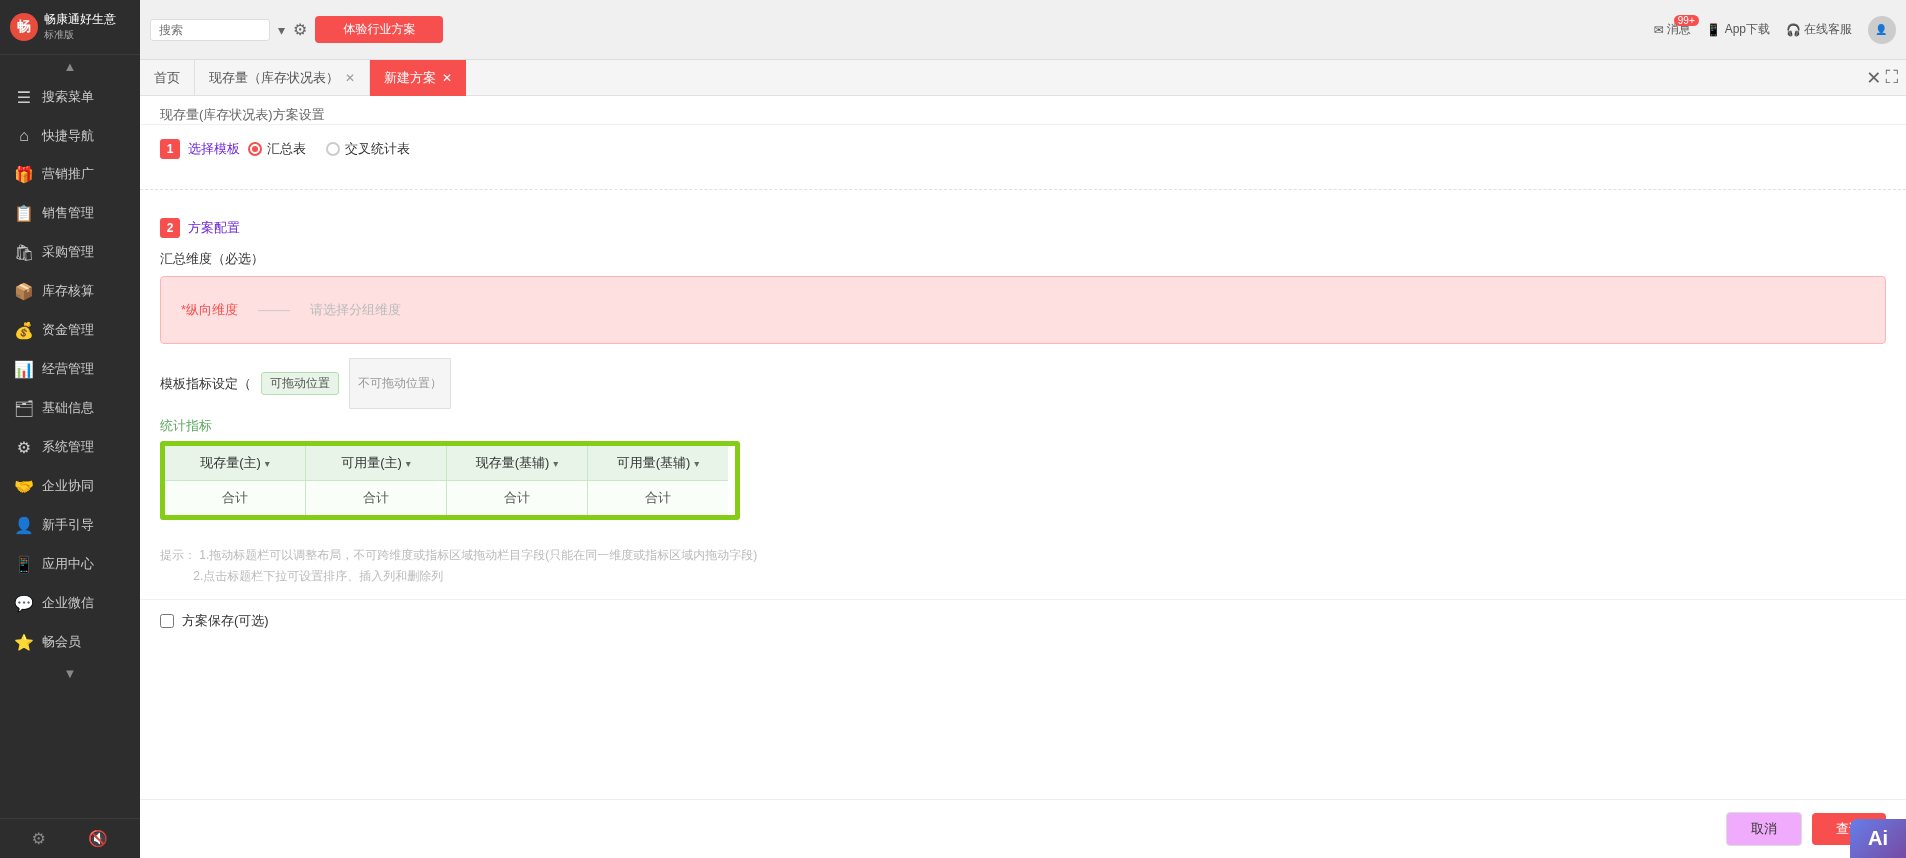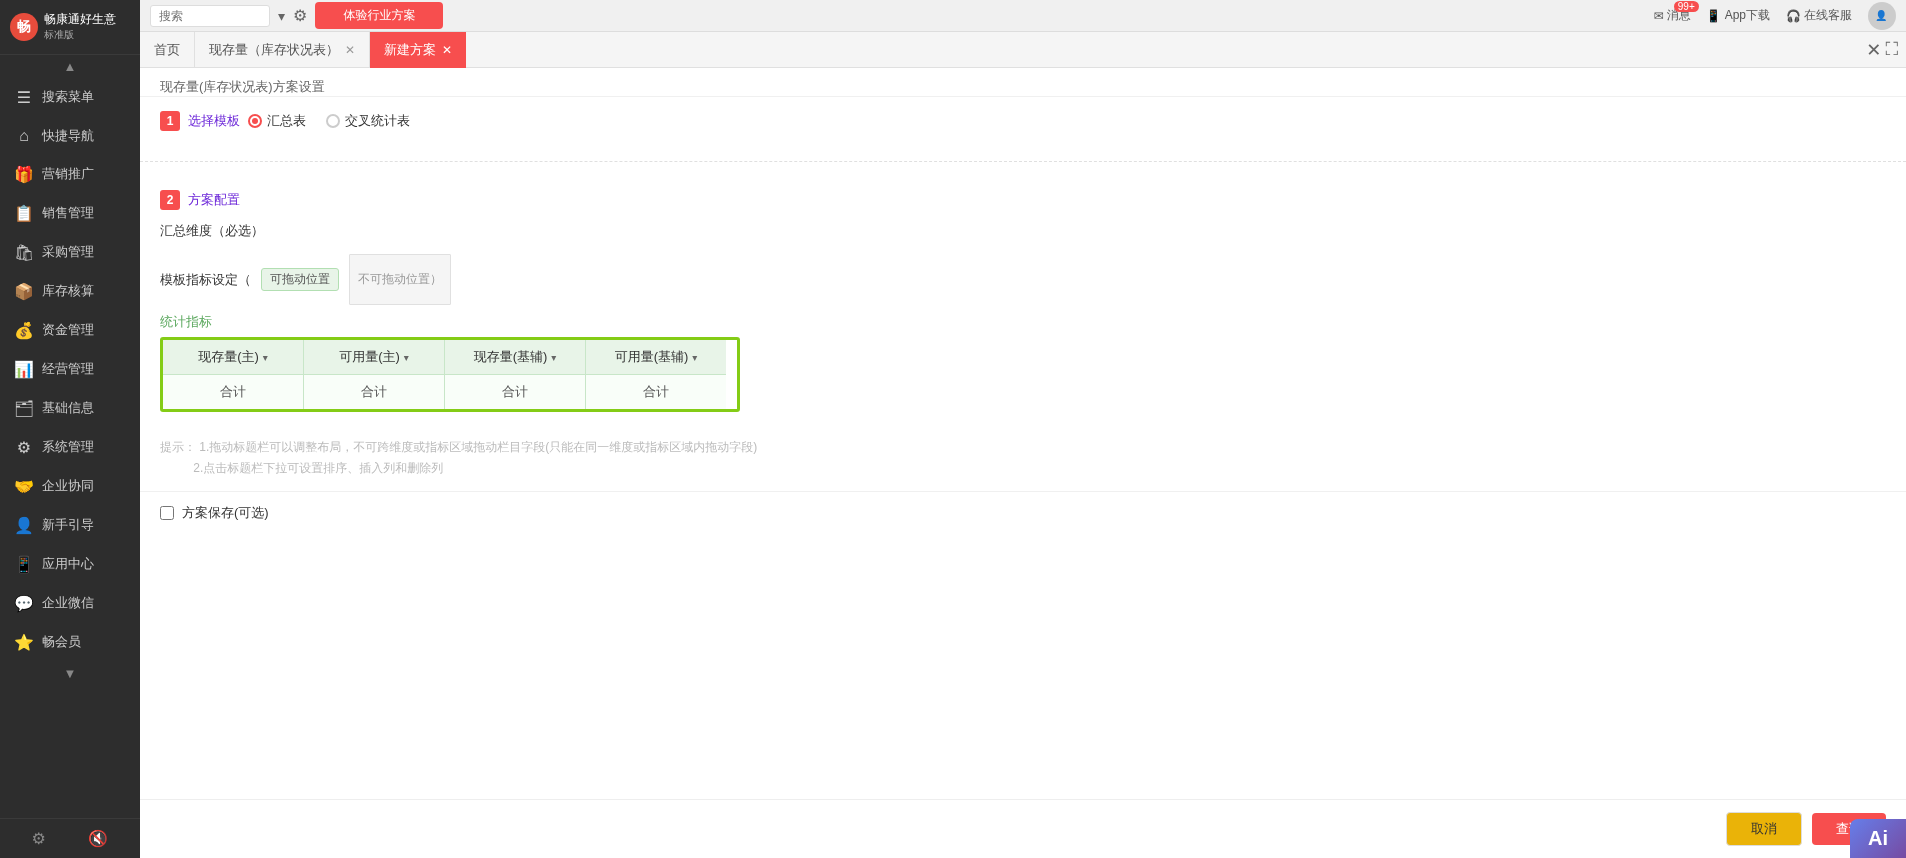--- a/index.html
+++ b/index.html
@@ -59,21 +59,21 @@
       overflow: hidden;
     }
 
     
     .topbar {
       background: #f0f0f0;
       border-bottom: 1px solid #ddd;
       display: flex;
       align-items: center;
       padding: 0 10px;
-      height: 32px;
+      height: 60px;
       gap: 8px;
       flex-shrink: 0;
     }
     .topbar-search {
       background: #fff;
       border: 1px solid #ddd;
       border-radius: 3px;
       padding: 3px 8px;
       font-size: 12px;
       width: 120px;
@@ -207,21 +207,21 @@
     }
     .no-drag-badge {
       background: #f5f5f5; border: 1px solid #e0e0e0;
       border-radius: 1px; padding: 16px 8px; font-size: 12px; color: #999;
     }
 
     .stat-section { margin-top: 6px; }
     .stat-title { color: #5ba85e; font-size: 13px; margin-bottom: 6px; }
 
     .stat-table {
-      border: 3px solid #84cc16;
+      border: 5px solid #84cc16;
       border-radius: 3px;
       overflow: hidden;
       display: inline-block;
       min-width: 580px;
     }
     .stat-col {
       display: flex; flex-direction: column;
       border-right: 1px solid #c8e6c8;
     }
     .stat-col:last-child { border-right: none; }
@@ -250,21 +250,21 @@
     }
     .save-label { font-size: 13px; color: #333; }
 
     
     .footer-actions {
       display: flex; justify-content: flex-end; align-items: center;
       gap: 10px; padding: 12px 20px;
       border-top: 1px solid #eee; background: #fff; flex-shrink: 0;
     }
     .btn-cancel {
-      background: #eab308; border: 1px solid #ddd; border-radius: 4px;
+      background: #f0abfc; border: 1px solid #ddd; border-radius: 4px;
       padding: 7px 24px; font-size: 13px; cursor: pointer; color: #333;
     }
     .btn-query {
       background: #f74e4e; border: none; border-radius: 4px;
       padding: 7px 24px; font-size: 13px; cursor: pointer; color: #fff;
     }
 
     
     .ai-badge {
       position: fixed; right: 0; bottom: 0;
@@ -427,20 +427,25 @@
 
       <hr class="divider">
 
       <div class="section">
         <div class="step-header">
           <div class="step-num">2</div>
           <span class="step-title">方案配置</span>
         </div>
 
         <div class="dim-label">汇总维度（必选）</div>
+        <div class="dim-box">
+          <span class="dim-row-label">*纵向维度</span>
+          <span class="dim-dash">——</span>
+          <span class="dim-placeholder">请选择分组维度</span>
+        </div>
 
         <div class="indicator-row">
           <span class="indicator-label">模板指标设定（</span>
           <span class="drag-badge">可拖动位置</span>
           <span class="no-drag-badge">不可拖动位置）</span>
         </div>
 
         <div class="stat-section">
           <div class="stat-title">统计指标</div>
           <div class="stat-table">

